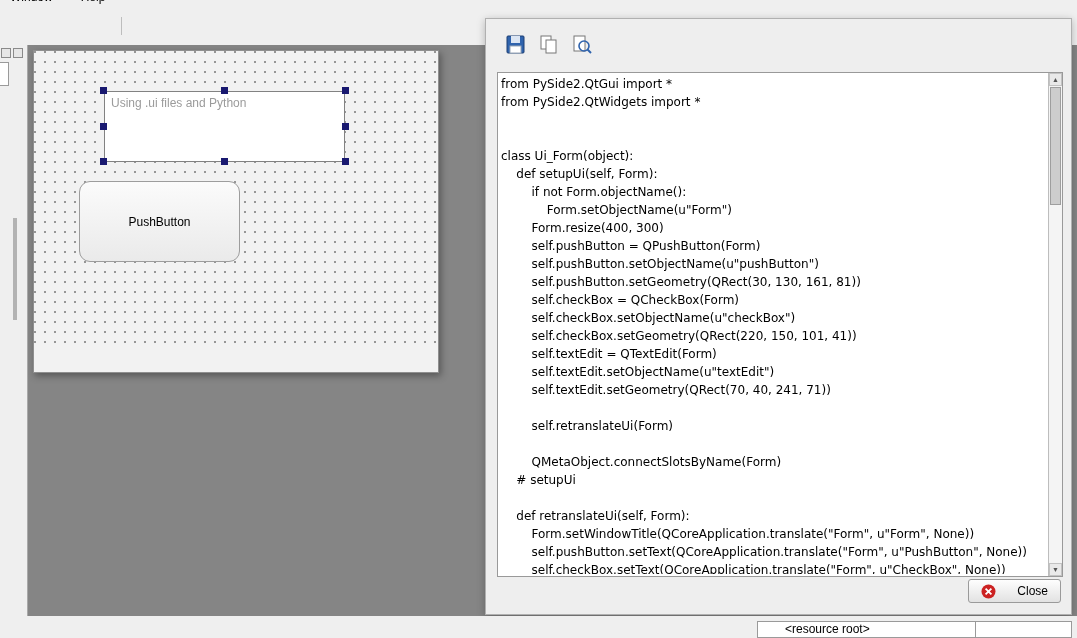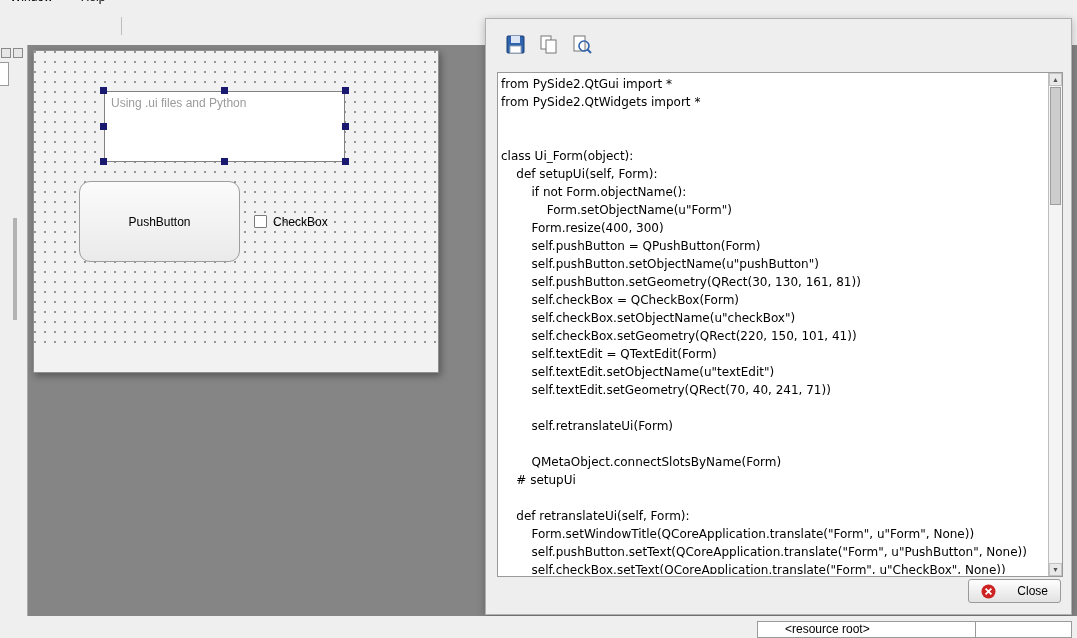--- a/index.html
+++ b/index.html
@@ -194,24 +194,20 @@
       <div class="handle" style="left:66px;top:36px"></div>
       <div class="handle" style="left:187px;top:36px"></div>
       <div class="handle" style="left:308px;top:36px"></div>
       <div class="handle" style="left:66px;top:72px"></div>
       <div class="handle" style="left:308px;top:72px"></div>
       <div class="handle" style="left:66px;top:107px"></div>
       <div class="handle" style="left:187px;top:107px"></div>
       <div class="handle" style="left:308px;top:107px"></div>
       <div class="w-pushbutton">
         <span>PushButton</span>
-      </div>
-      <div class="w-checkbox">
-        <span class="cb-box"></span>
-        <span>CheckBox</span>
       </div>
     </div>
   </div>
 
   <div class="dialog">
     <div class="d-toolbar">
       <div class="d-ticon">
         <svg width="24" height="24">
             <rect x="3" y="3" width="17" height="17" rx="1" fill="#2f63ad" stroke="#1d3f73"></rect>
             <rect x="7" y="3" width="9" height="7" fill="#dbe5f3"></rect>

